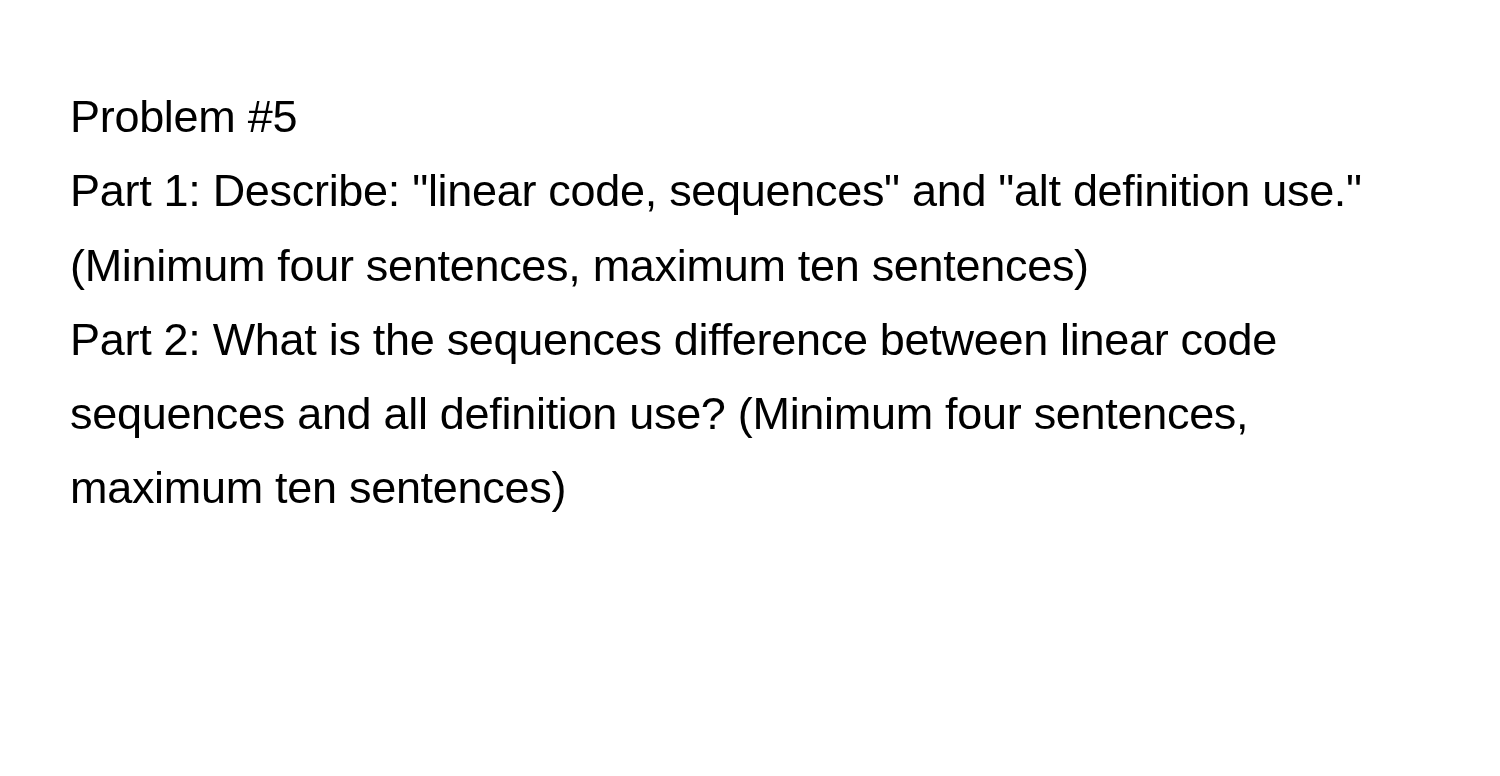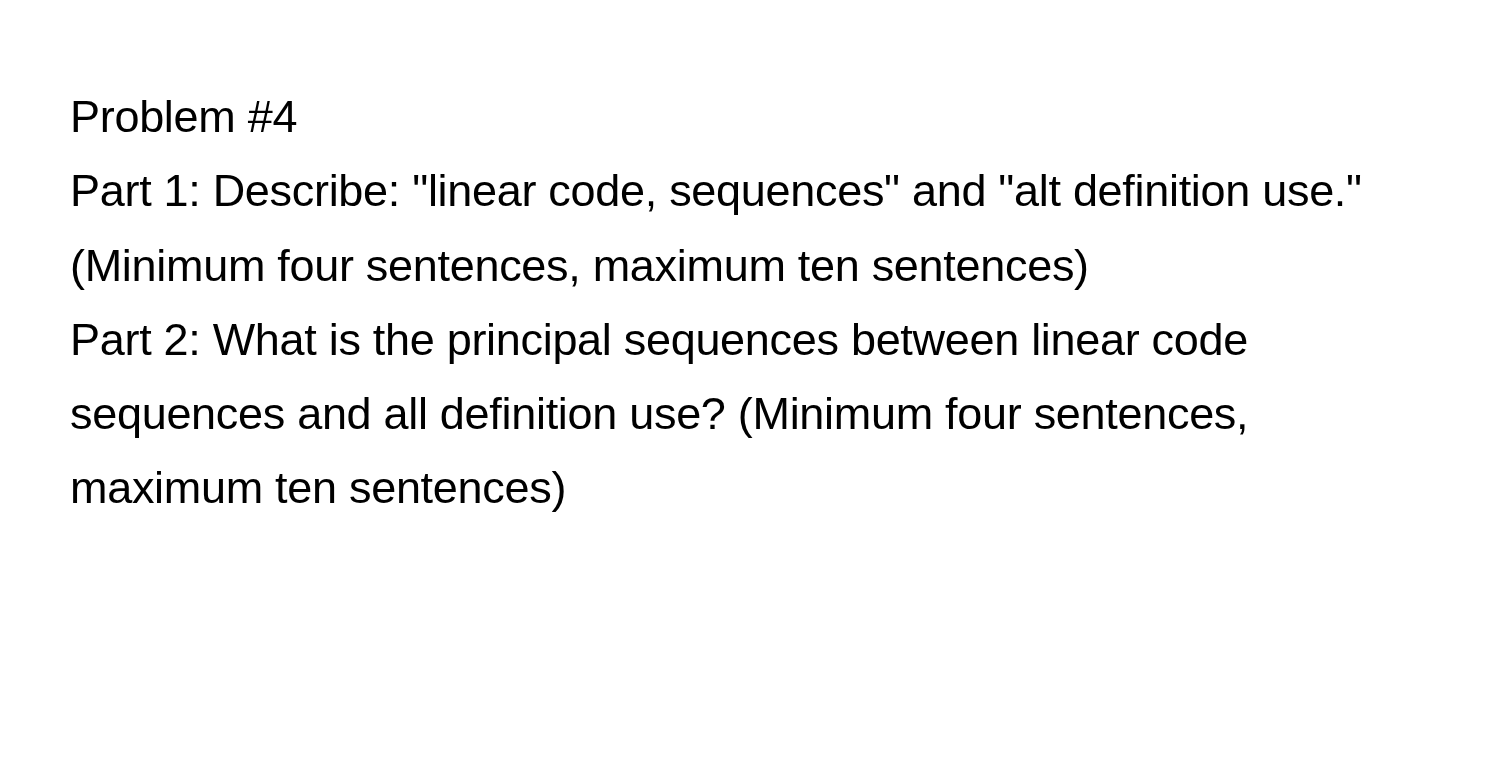--- a/index.html
+++ b/index.html
@@ -19,16 +19,16 @@
       font-size: 45px;
       line-height: 1.65;
       font-weight: 400;
       letter-spacing: -0.3px;
     }
   </style>
 </head>
 <body>
 
 <div class="text-content">
-  <div>Problem #4</div>
+  <div>Problem #5</div>
   <div>Part 1: Describe: "linear code, sequences" and "alt definition use." (Minimum four sentences, maximum ten sentences)</div>
-  <div>Part 2: What is the principal sequences between linear code sequences and all definition use? (Minimum four sentences, maximum ten sentences)</div>
+  <div>Part 2: What is the sequences difference between linear code sequences and all definition use? (Minimum four sentences, maximum ten sentences)</div>
 </div>
 
 </body></html>

